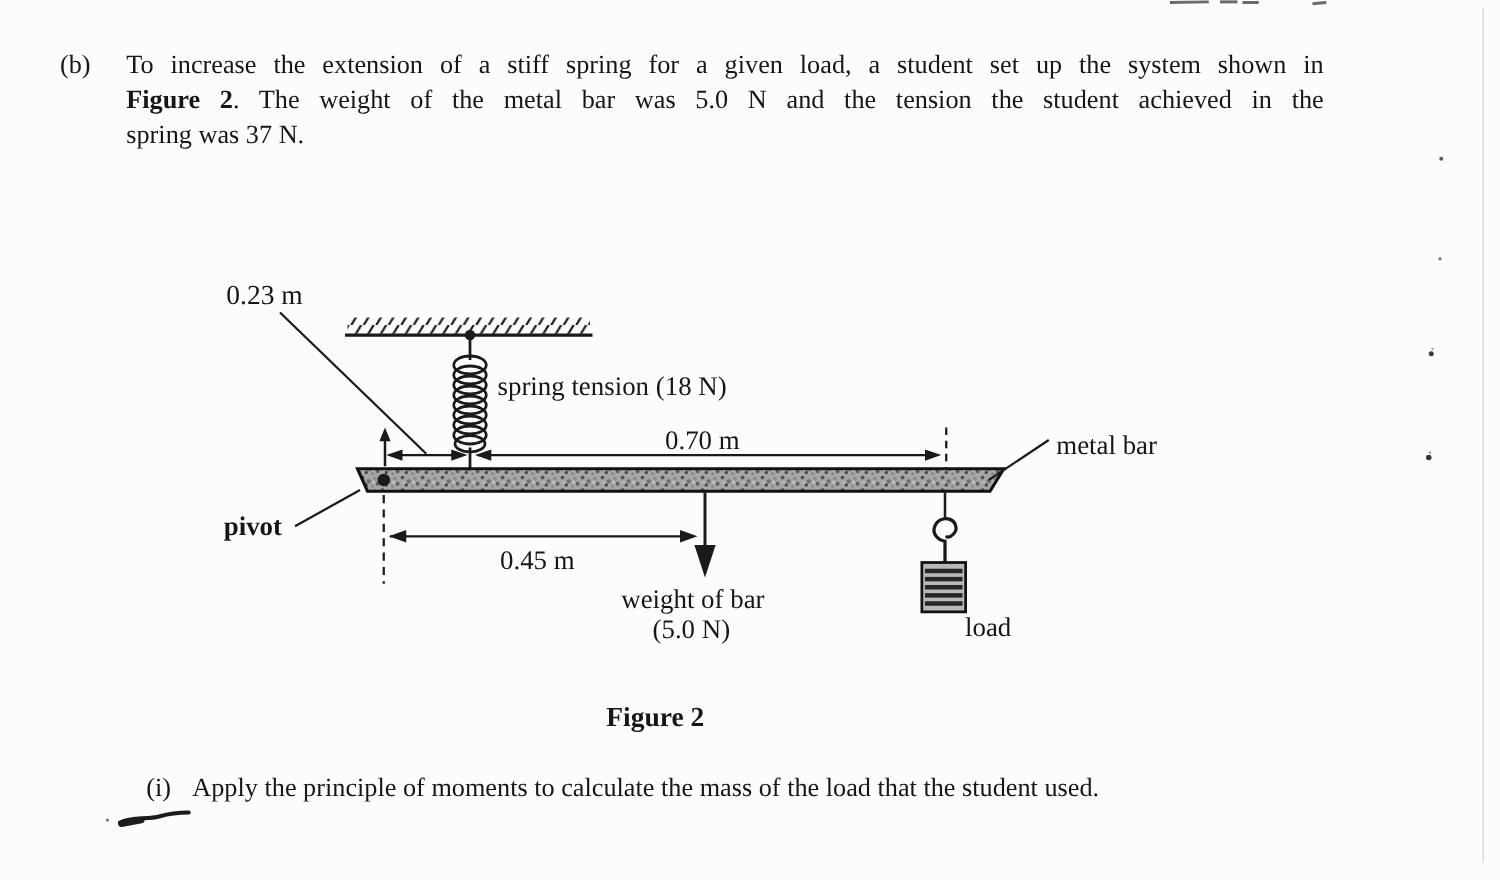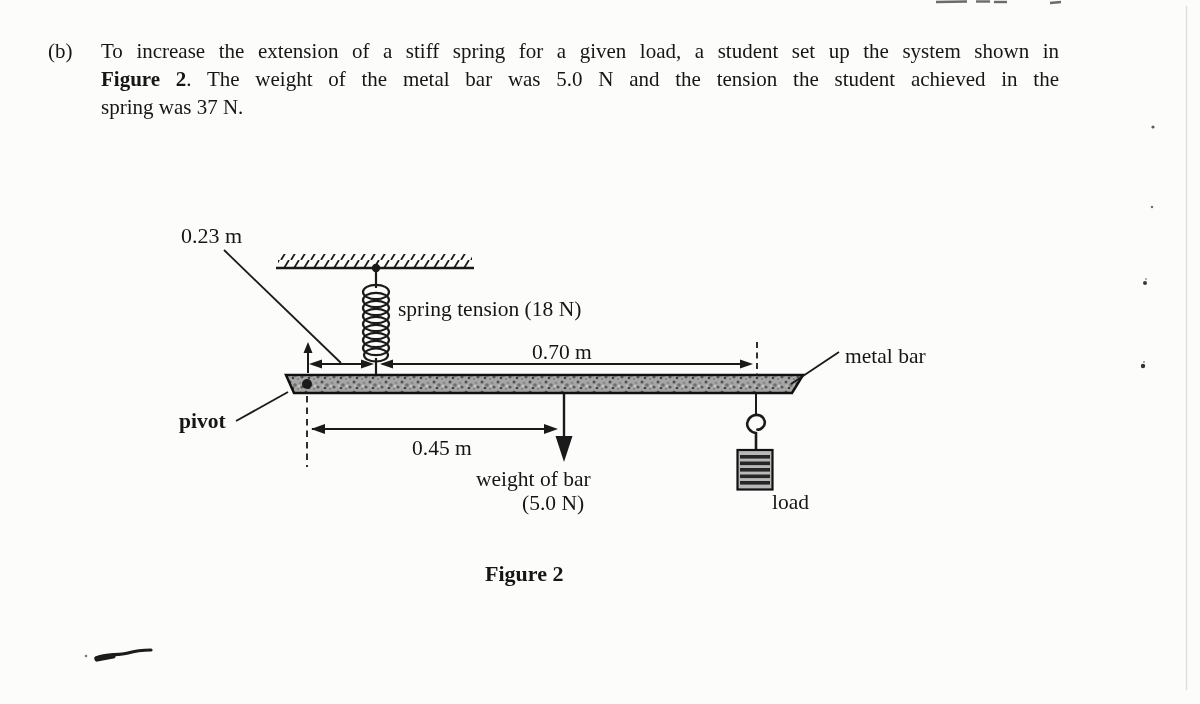--- a/index.html
+++ b/index.html
@@ -166,24 +166,27 @@
   <div class="abs dlabel" style="left:181px; top:223px; font-size:22px;">0.23 m</div>
 
   <div class="abs dlabel" style="left:398px; top:297px;">spring tension (18 N)</div>
 
   <div class="abs dlabel" style="left:532px; top:340px;">0.70 m</div>
 
   <div class="abs dlabel" style="left:845px; top:344px;">metal bar</div>
 
   <div class="abs dlabel" style="left:179px; top:409px;font-weight:bold;">pivot</div>
 
-  <div class="abs dlabel" style="left:400px; top:436px;margin-left:12px;">0.45 m</div>
+  <div class="abs dlabel" style="left:400px; top:436px;">0.45 m</div>
 
-  <div class="abs dlabel" style="left:476px; top:467px;font-family:Liberation Serif, serif;">weight of bar</div>
+  <div class="abs dlabel" style="left:497px; top:467px;font-family:Liberation Serif, serif;">weight of bar</div>
 
   <div class="abs dlabel" style="left:522px; top:491px;">(5.0 N)</div>
 
   <div class="abs dlabel" style="left:772px; top:490px;">load</div>
 
   <div class="abs caption" style="left:485px; top:561px;">Figure 2</div>
 
+  <div class="abs subq" style="left:117px; top:618px;">
+    <span class="num">(i)</span><span class="txt">Apply the principle of moments to calculate the mass of the load that the student used.</span>
+  </div>
 
 </div>
 
 </body></html>

